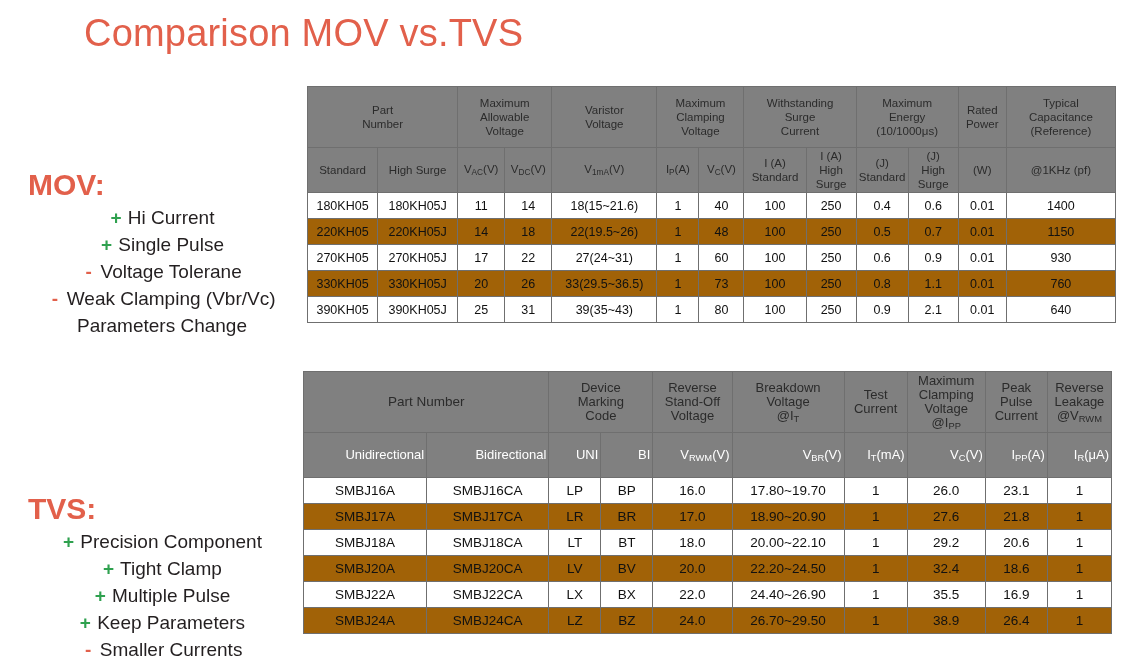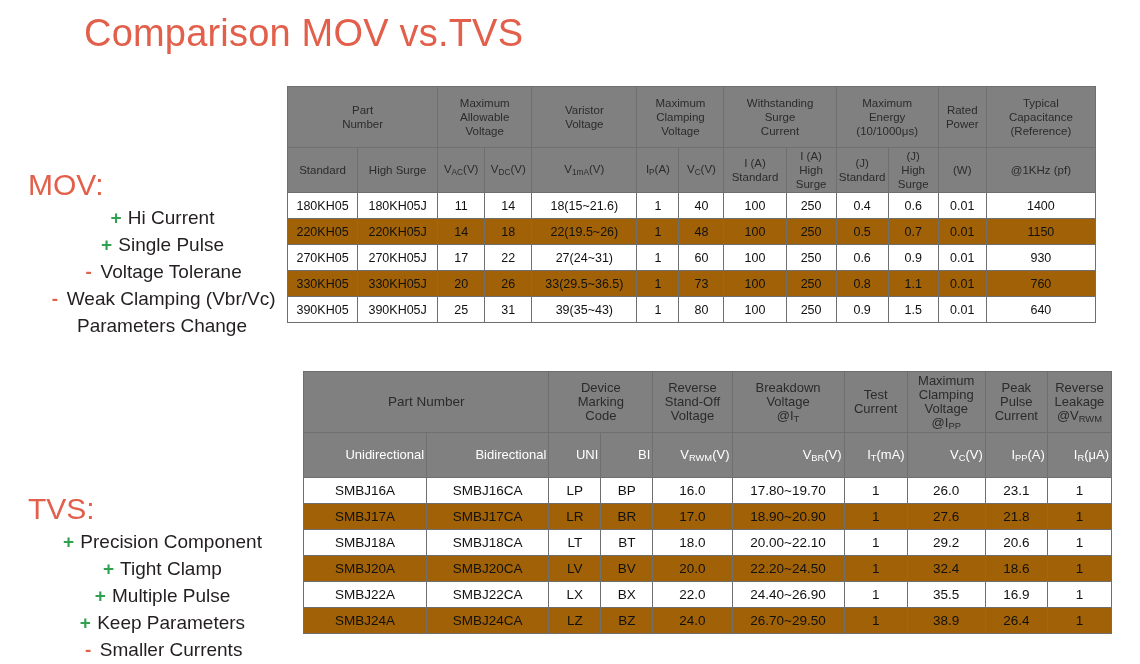--- a/index.html
+++ b/index.html
@@ -33,21 +33,21 @@
     position: absolute;
     left: 28px;
     width: 268px;
   }
   #mov-block { top: 168px; }
   #tvs-block { top: 492px; }
 
   .block-heading {
     font-size: 30px;
     color: #e2604b;
-    font-weight: 400;
+    font-weight: 700;
     line-height: 34px;
     margin: 0 0 2px 0;
     white-space: nowrap;
   }
   .bullet-list {
     list-style: none;
     margin: 0;
     padding: 0;
     text-align: center;
   }
@@ -69,21 +69,21 @@
 
   
   .data-table {
     position: absolute;
     border-collapse: collapse;
     table-layout: fixed;
     background: #fff;
     border: 1px solid #7a7a7a;
   }
   #table-mov {
-    left: 287px;
+    left: 307px;
     top: 86px;
     width: 809px;
   }
   #table-tvs {
     left: 303px;
     top: 371px;
     width: 809px;
   }
   .data-table th,
   .data-table td {
@@ -271,21 +271,21 @@
         <td>390KH05</td>
         <td>390KH05J</td>
         <td>25</td>
         <td>31</td>
         <td>39(35~43)</td>
         <td>1</td>
         <td>80</td>
         <td>100</td>
         <td>250</td>
         <td>0.9</td>
-        <td>1.5</td>
+        <td>2.1</td>
         <td>0.01</td>
         <td>640</td>
       </tr>
     </tbody>
 </table>
 
 <table class="data-table" id="table-tvs">
   <colgroup id="tvs-cols">
       <col style="width: 123px;">
       <col style="width: 122px;">

